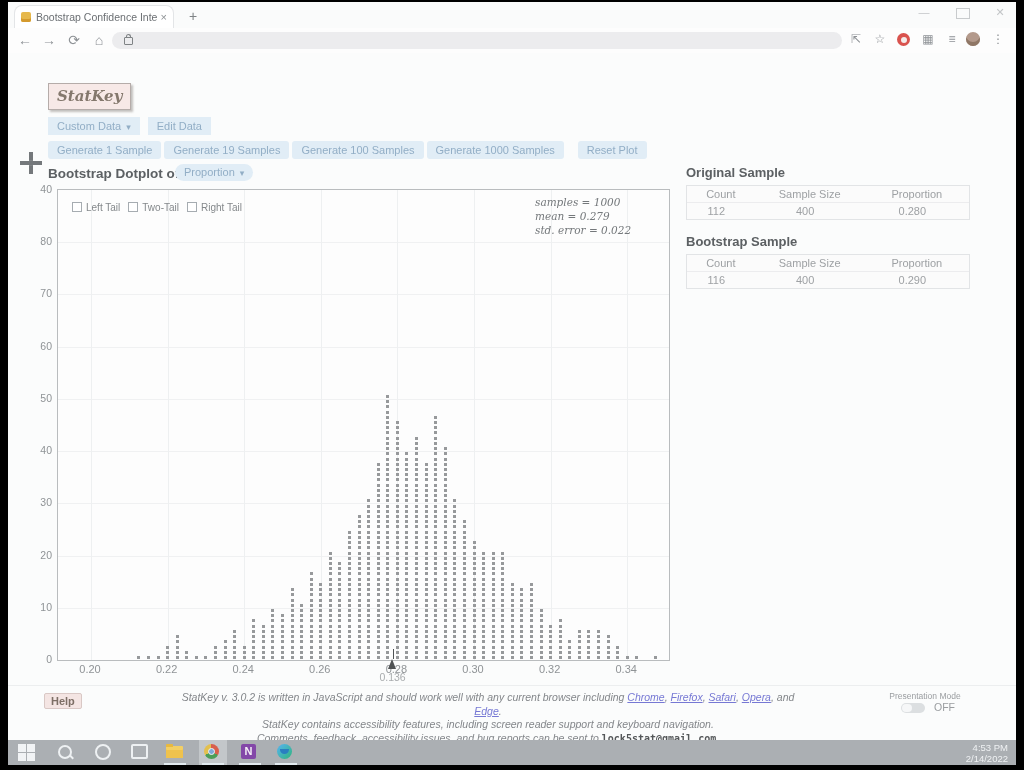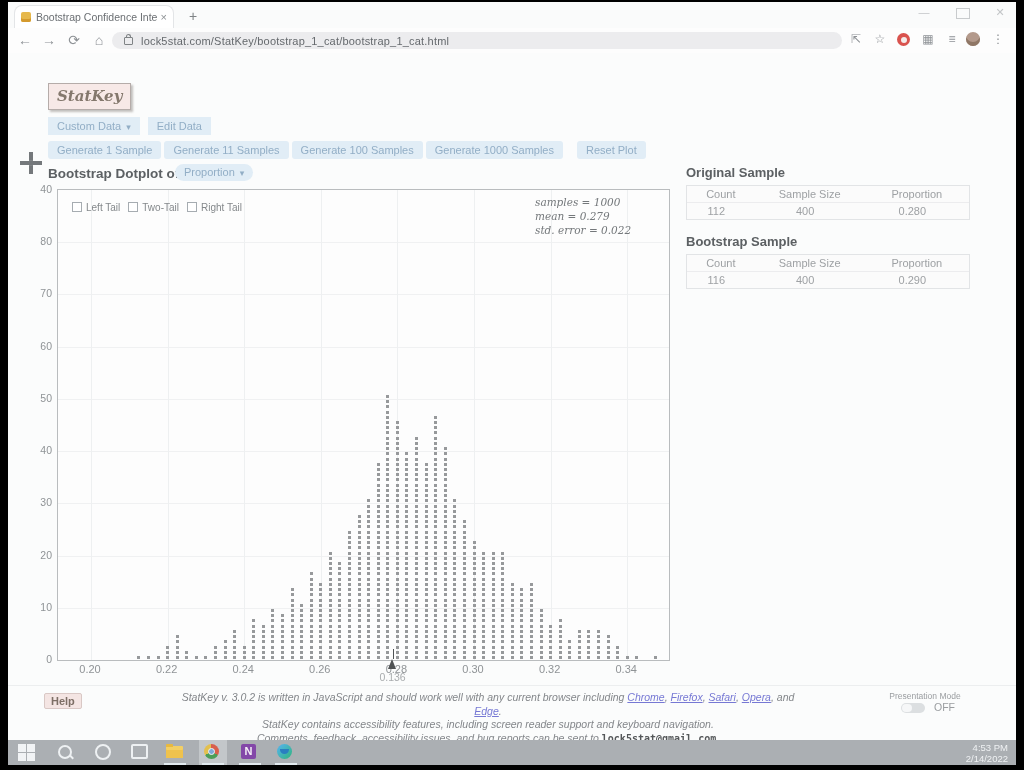--- a/index.html
+++ b/index.html
@@ -124,21 +124,20 @@
     </div>
   </div>
 
   <div id="toolbar">
     <div class="navicon" style="left:8px">←</div>
     <div class="navicon" style="left:32px">→</div>
     <div class="navicon" style="left:57px">⟳</div>
     <div class="navicon" style="left:82px">⌂</div>
     <div id="urlbar">
       <span class="lock-icon"></span>
-      <span id="url-text">lock5stat.com/StatKey/bootstrap_1_cat/bootstrap_1_cat.html</span>
     </div>
     <div class="tool-right" style="left:840px">⇱</div>
     <div class="tool-right" style="left:864px">☆</div>
     <div class="ext-red" style="left:889px"></div>
     <div class="tool-right" style="left:912px">▦</div>
     <div class="tool-right" style="left:936px">≡</div>
     <div class="avatar" style="left:958px"></div>
     <div class="tool-right" style="left:982px">⋮</div>
   </div>
 
@@ -148,21 +147,21 @@
 
     <div id="logo">StatKey</div>
 
     <div id="row1">
       <span class="chip caret">Custom Data</span>
       <span class="chip">Edit Data</span>
     </div>
 
     <div id="generate-row">
         <span class="chip">Generate 1 Sample</span>
-        <span class="chip">Generate 11 Samples</span>
+        <span class="chip">Generate 19 Samples</span>
         <span class="chip">Generate 100 Samples</span>
         <span class="chip">Generate 1000 Samples</span>
         <span class="chip" id="reset-chip">Reset Plot</span>
       </div>
 
     <div id="dotplot-heading">Bootstrap Dotplot of</div>
     <span class="chip caret" id="dotplot-dropdown">Proportion</span>
 
     <div id="yticks">
         <div class="ytick" style="left: 18px; top: 130px;">40</div>

